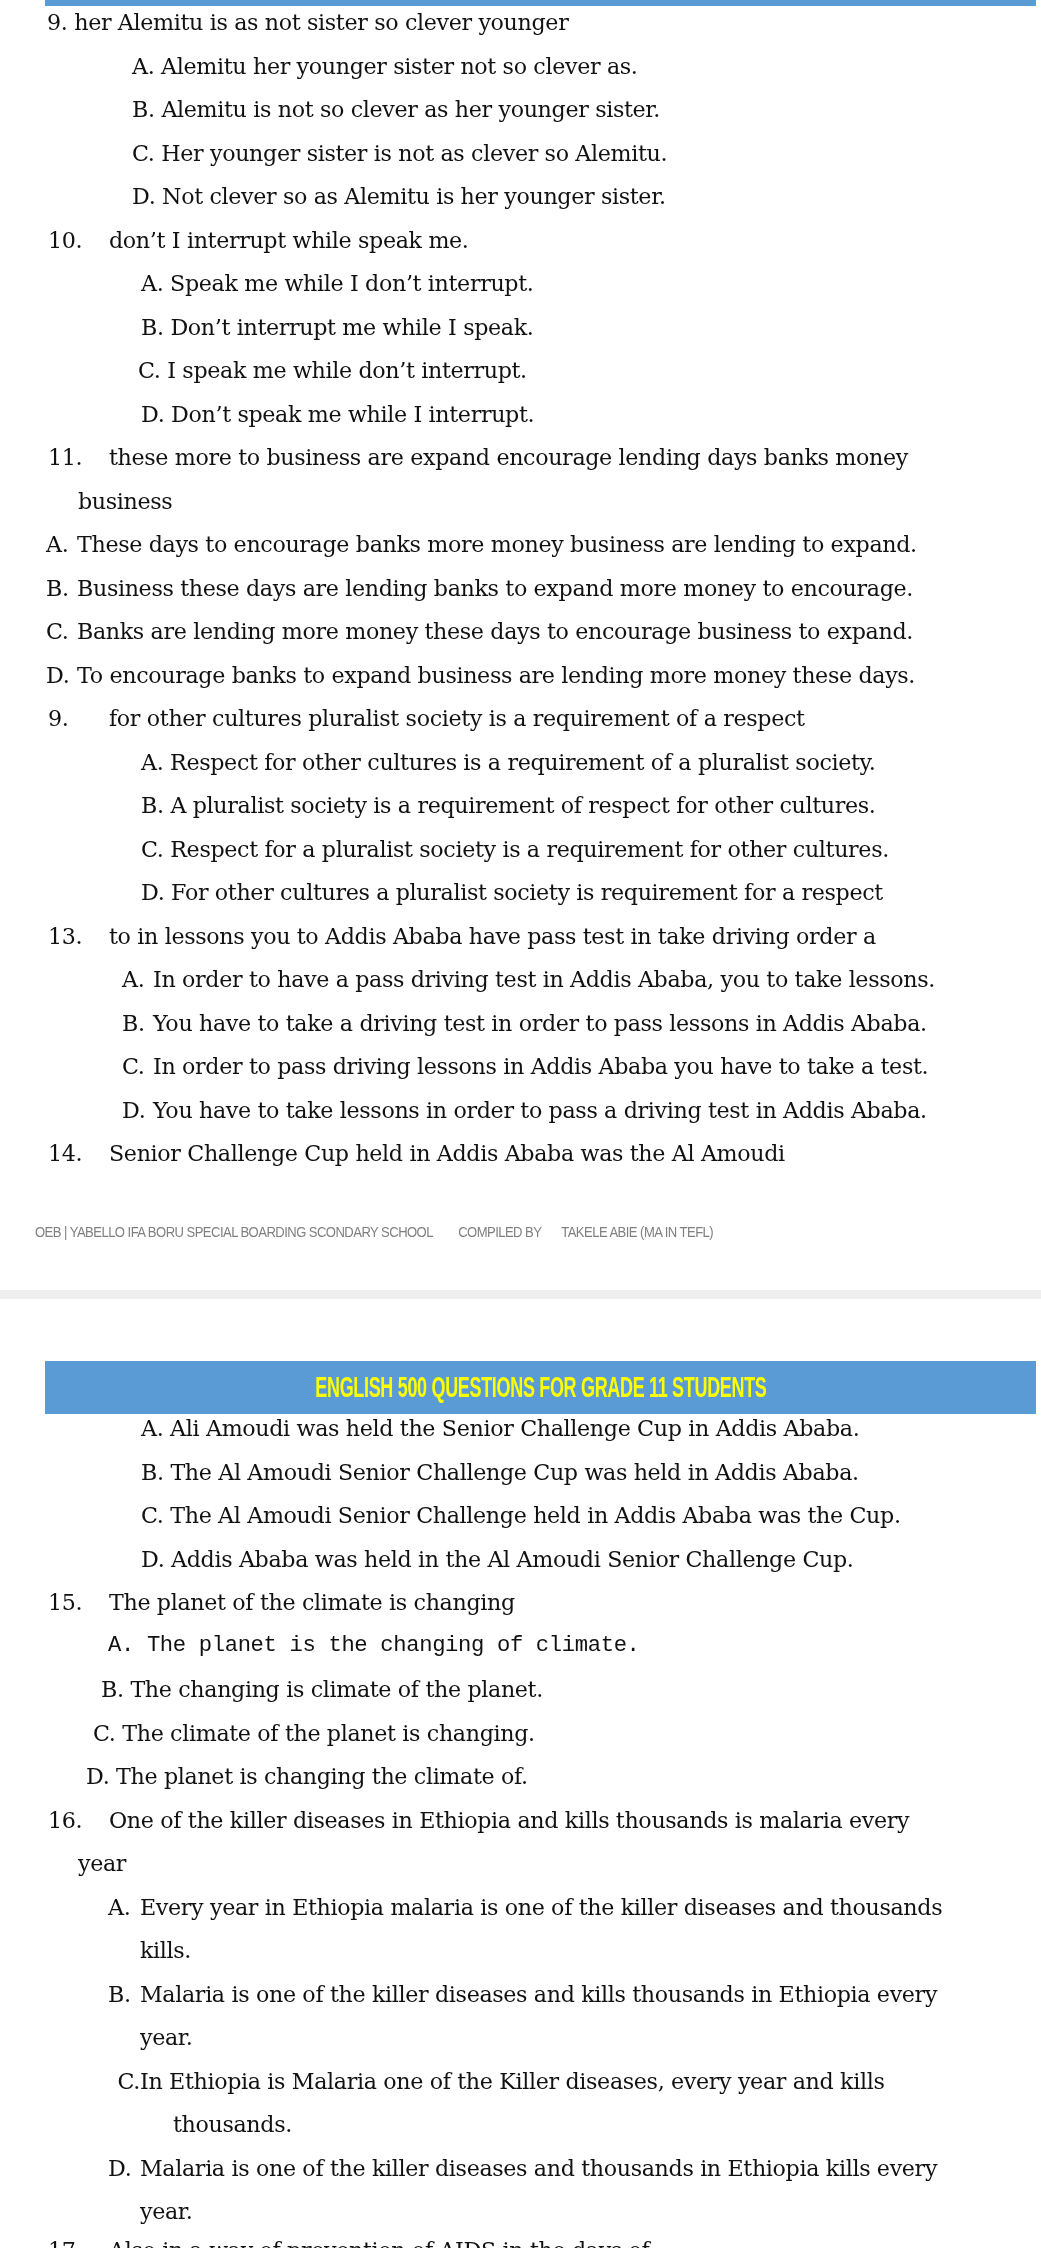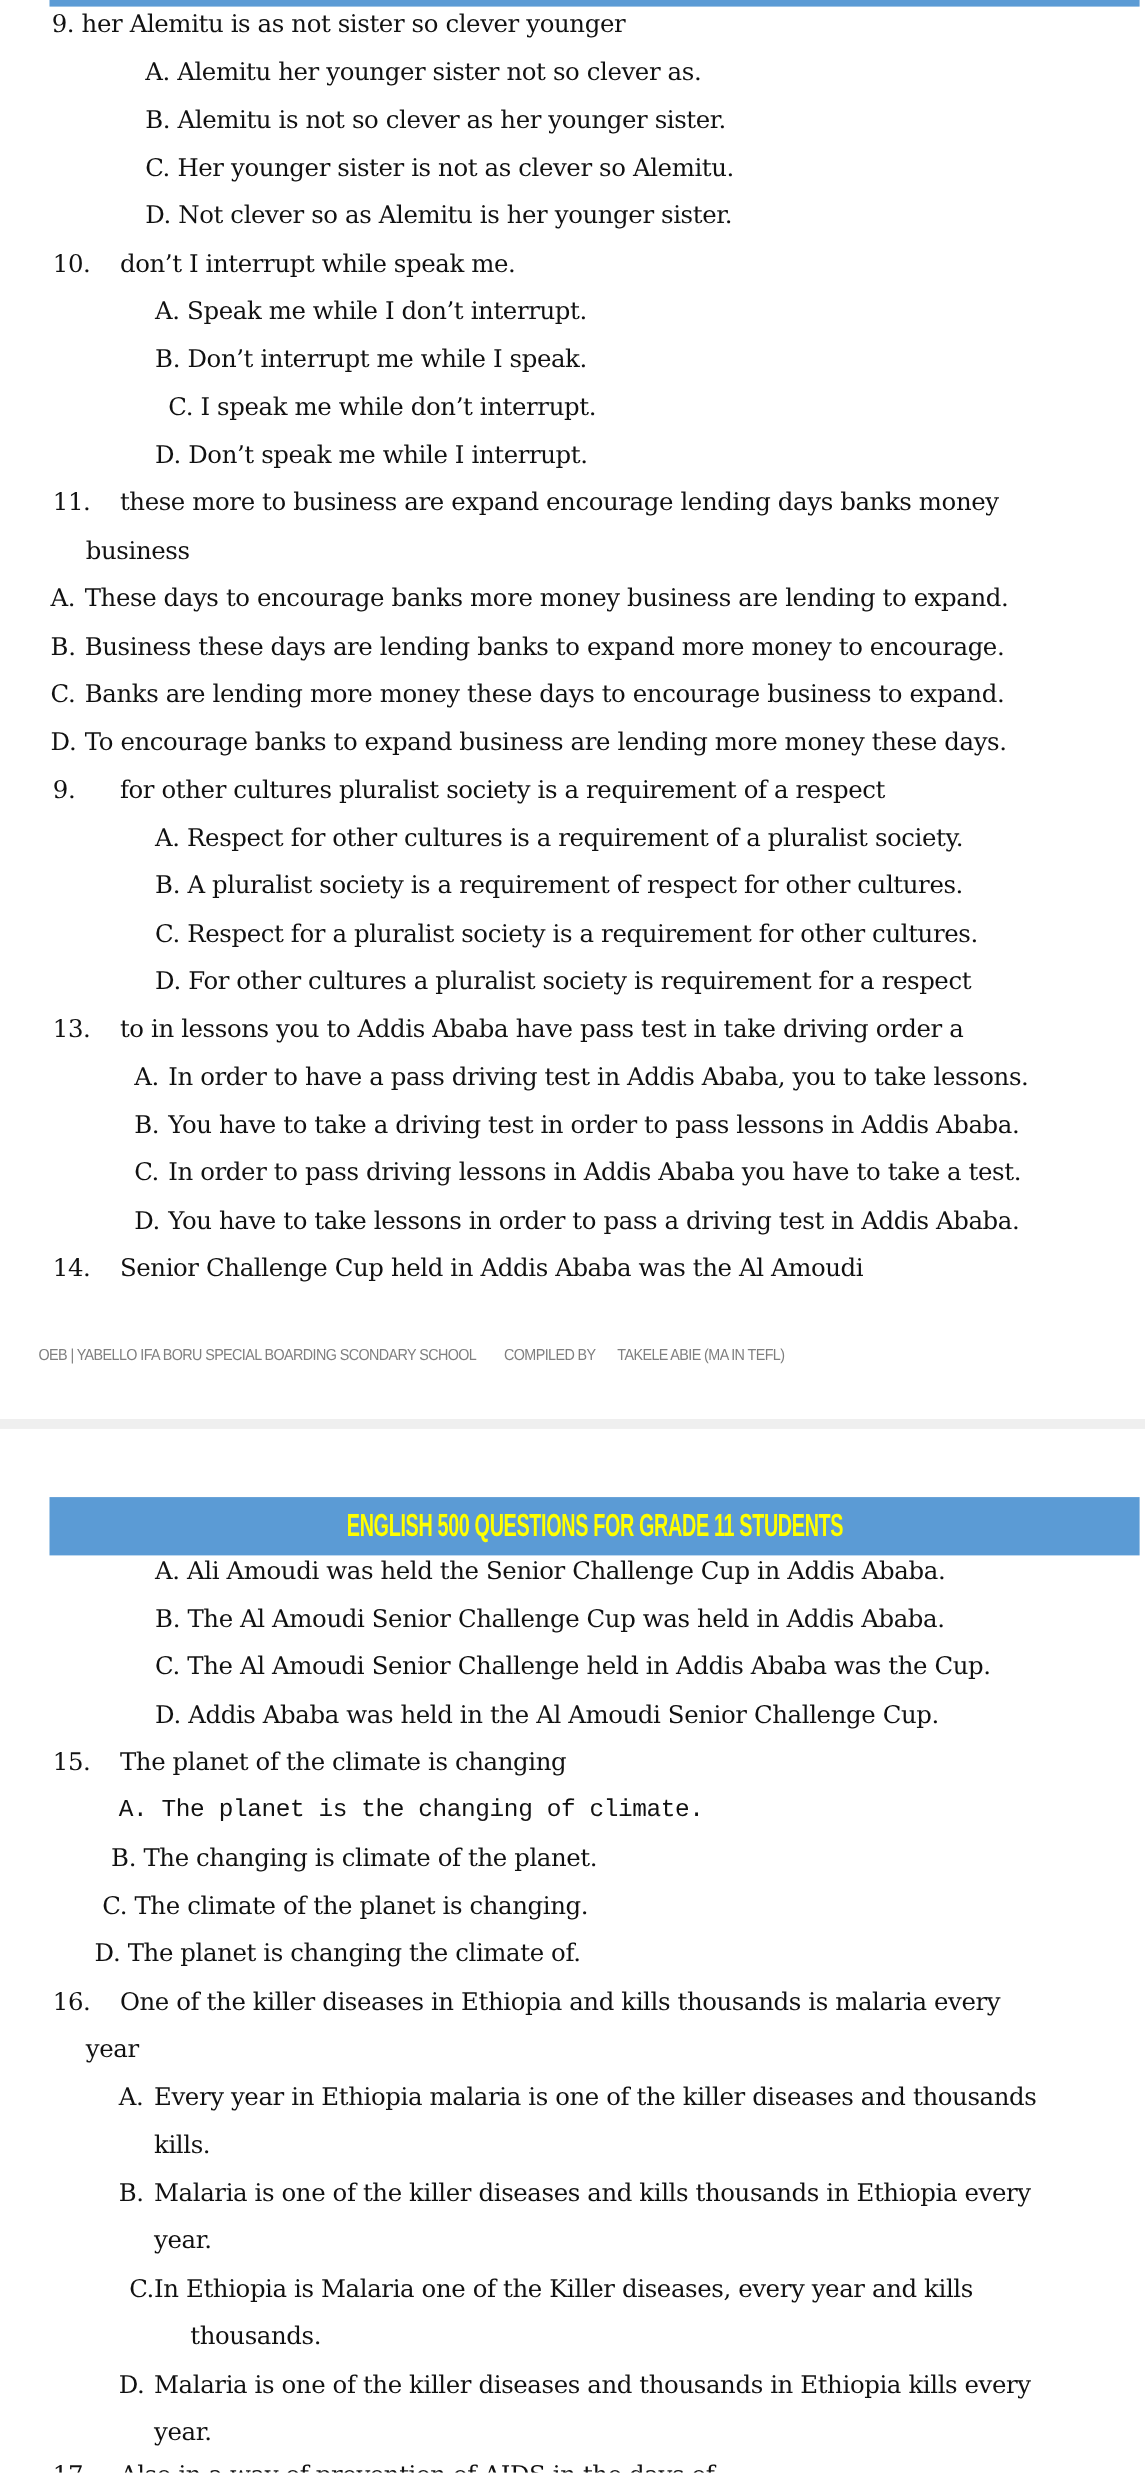--- a/index.html
+++ b/index.html
@@ -35,21 +35,21 @@
   <div class="ln" style="left:132px;top:52px;"><span class="lbl">A.</span> <span>Alemitu her younger sister not so clever as.</span></div>
   <div class="ln" style="left:132px;top:95px;"><span class="lbl">B.</span> <span>Alemitu is not so clever as her younger sister.</span></div>
   <div class="ln" style="left:132px;top:139px;"><span class="lbl">C.</span> <span>Her younger sister is not as clever so Alemitu.</span></div>
   <div class="ln" style="left:132px;top:182px;"><span class="lbl">D.</span> <span>Not clever so as Alemitu is her younger sister.</span></div>
 
   <div class="ln" style="left:48px;top:226px;">
     <span style="display:inline-block;width:61px;">10.</span><span>don’t I interrupt while speak me.</span>
   </div>
   <div class="ln" style="left:141px;top:269px;"><span class="lbl">A.</span> <span>Speak me while I don’t interrupt.</span></div>
   <div class="ln" style="left:141px;top:313px;"><span class="lbl">B.</span> <span>Don’t interrupt me while I speak.</span></div>
-  <div class="ln" style="left:153px;top:356px;text-align:right;"><span class="lbl">C.</span> <span>I speak me while don’t interrupt.</span></div>
+  <div class="ln" style="left:138px;top:356px;text-align:right;"><span class="lbl">C.</span> <span>I speak me while don’t interrupt.</span></div>
   <div class="ln" style="left:141px;top:400px;"><span class="lbl">D.</span> <span>Don’t speak me while I interrupt.</span></div>
 
   <div class="ln" style="left:48px;top:443px;">
     <span style="display:inline-block;width:61px;">11.</span><span>these more to business are expand encourage lending days banks money</span>
   </div>
   <div class="ln" style="left:78px;top:487px;">business</div>
   <div class="ln" style="left:46px;top:530px;"><span class="lbl" style="width:31px;">A.</span><span>These days to encourage banks more money business are lending to expand.</span></div>
   <div class="ln" style="left:46px;top:574px;"><span class="lbl" style="width:31px;">B.</span><span>Business these days are lending banks to expand more money to encourage.</span></div>
   <div class="ln" style="left:46px;top:617px;"><span class="lbl" style="width:31px;">C.</span><span>Banks are lending more money these days to encourage business to expand.</span></div>
   <div class="ln" style="left:46px;top:661px;"><span class="lbl" style="width:31px;">D.</span><span>To encourage banks to expand business are lending more money these days.</span></div>

